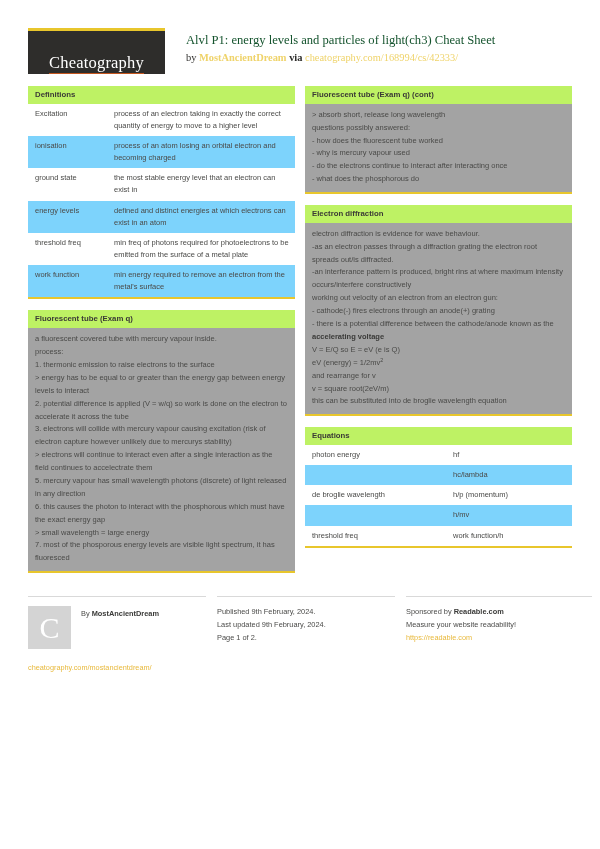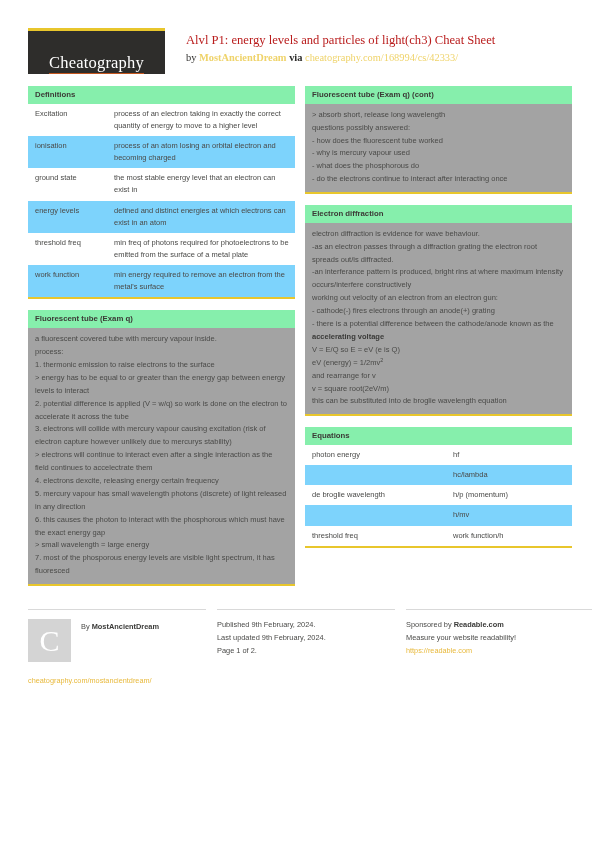--- a/index.html
+++ b/index.html
@@ -51,21 +51,21 @@
   }
   .header-titles {
     padding-left: 21px;
     padding-top: 5px;
     flex: 1 1 auto;
     min-width: 0;
   }
   .sheet-title {
     font-family: "Liberation Serif", serif;
     font-size: 12.6px;
-    color: #b91c1c;
+    color: #14532d;
     line-height: 1.25;
     white-space: nowrap;
   }
   .sheet-byline {
     font-family: "Liberation Serif", serif;
     font-size: 10.4px;
     color: #2e2d2b;
     line-height: 1.35;
     margin-top: 2px;
     white-space: nowrap;
@@ -85,21 +85,21 @@
     width: 267px;
     flex: 0 0 267px;
   }
 
   
   .section {
     margin-bottom: 11px;
     border-bottom: 2px solid #e8c62c;
   }
   .section-head {
-    background: #86efac;
+    background: #bef264;
     color: #3b3a36;
     font-size: 7.8px;
     font-weight: bold;
     padding: 4px 7px 4px 7px;
     line-height: 1.25;
   }
 
   
   table.kv {
     width: 100%;
@@ -224,41 +224,40 @@
       <div class="section">
         <div class="section-head">Fluorescent tube (Exam q)</div>
         <div class="prose">
           <p>a fluorescent covered tube with mercury vapour inside.</p>
           <p>process:</p>
           <p>1. thermonic emission to raise electrons to the surface</p>
           <p>&gt; energy has to be equal to or greater than the energy gap between energy levels to interact</p>
           <p>2. potential difference is applied (V = w/q) so work is done on the electron to accelerate it across the tube</p>
           <p>3. electrons will collide with mercury vapour causing excitation (risk of electron capture however unlikely due to mercurys stability)</p>
           <p>&gt; electrons will continue to interact even after a single interaction as the field continues to accelectrate them</p>
-          <p>4. electrons dexcite, releasing energy certain frequency</p>
           <p>5. mercury vapour has small wavelength photons (discrete) of light released in any direction</p>
           <p>6. this causes the photon to interact with the phosphorous which must have the exact energy gap</p>
           <p>&gt; small wavelength = large energy</p>
           <p>7. most of the phosporous energy levels are visible light spectrum, it has fluoresced</p>
         </div>
       </div>
 
     </div>
 
     <div class="col">
 
       <div class="section">
         <div class="section-head">Fluorescent tube (Exam q) (cont)</div>
         <div class="prose">
           <p>&gt; absorb short, release long wavelength</p>
           <p>questions possibly answered:</p>
           <p>- how does the fluorescent tube worked</p>
           <p>- why is mercury vapour used</p>
+          <p>- do the electrons continue to interact after interacting once</p>
           <p>- what does the phosphorous do</p>
-          <p>- do the electrons continue to interact after interacting once</p>
         </div>
       </div>
 
       <div class="section">
         <div class="section-head">Electron diffraction</div>
         <div class="prose">
           <p>electron diffraction is evidence for wave behaviour.</p>
           <p>-as an electron passes through a diffraction grating the electron root spreads out/is diffracted.</p>
           <p>-an interferance pattern is produced, bright rins at where maximum intensity occurs/interfere constructively</p>
           <p>working out velocity of an electron from an electron gun:</p>

